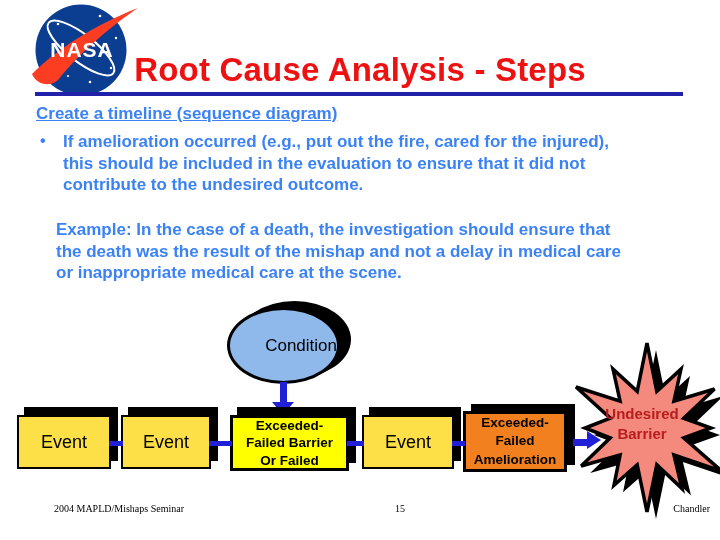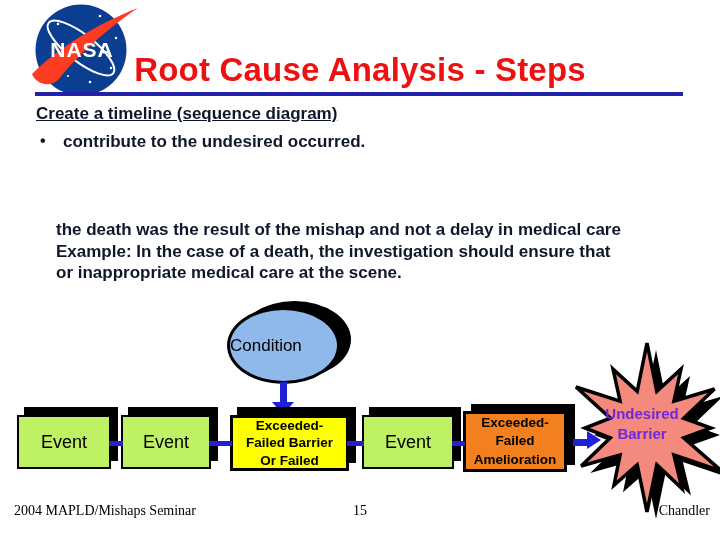--- a/index.html
+++ b/index.html
@@ -9,44 +9,44 @@
     overflow:hidden; font-family:"Liberation Sans", sans-serif;
   }
   
   #logo { position:absolute; left:28px; top:2px; width:114px; height:96px; }
   #title {
     position:absolute; left:0; top:51px; width:720px; text-align:center;
     font-size:33px; font-weight:bold; color:#EE1111; letter-spacing:0.2px;
   }
   #rule { position:absolute; left:35px; top:92px; width:648px; height:4px; background:#2121AA; }
   
-  .navy { color:#0f172a; font-weight:bold; }
+  .navy { color:#3b82f6; font-weight:bold; }
   #heading {
     position:absolute; left:36px; top:104px; font-size:17px;
     text-decoration:underline; white-space:nowrap;
   }
   #bullet-marker { position:absolute; left:40px; top:132px; font-size:16px; }
   #bullet-lines { position:absolute; left:63px; top:131px; font-size:17px; line-height:21.5px; white-space:nowrap; }
   #example-lines { position:absolute; left:56px; top:219px; font-size:17px; line-height:21.5px; white-space:nowrap; }
   
   #condition {
     position:absolute; left:227px; top:307px; width:113px; height:77px;
     background:#8FB9EA; border:3px solid #000; border-radius:50%;
     box-shadow:11px -6px 0 0 #000;
-    display:flex; align-items:center; justify-content:flex-start;
+    display:flex; align-items:center; justify-content:flex-end;
     font-size:17px; color:#000;
   }
   .vshaft { position:absolute; left:280px; top:382px; width:7px; height:21px; background:#2020D6; }
   .vhead {
     position:absolute; left:272px; top:402px; width:0; height:0;
     border-left:11px solid transparent; border-right:11px solid transparent;
     border-top:13px solid #2020D6;
   }
   .ebox {
-    position:absolute; top:415px; height:54px; background:#bef264;
+    position:absolute; top:415px; height:54px; background:#fde047;
     border:2px solid #000; box-shadow:7px -8px 0 0 #000;
     display:flex; align-items:center; justify-content:center;
     font-size:18px; color:#000;
   }
   #event1 { left:17px;  width:94px; }
   #event2 { left:121px; width:90px; }
   #event3 { left:362px; width:92px; }
   #barrier {
     position:absolute; left:230px; top:415px; width:119px; height:56px;
     background:#FFFF00; border:3px solid #000; box-shadow:7px -8px 0 0 #000;
@@ -66,24 +66,24 @@
   #conn4 { left:452px; width:13px; }
   #hshaft { position:absolute; left:573px; top:439px; width:14px; height:7px; background:#2020D6; }
   #hhead {
     position:absolute; left:587px; top:431px; width:0; height:0;
     border-top:9.5px solid transparent; border-bottom:9.5px solid transparent;
     border-left:14px solid #2020D6;
   }
   #starburst { position:absolute; left:556px; top:333px; width:184px; height:192px; }
   #outcome-label {
     position:absolute; left:586px; top:404px; width:112px; text-align:center;
-    font-size:15px; font-weight:bold; line-height:20px; color:#6d28d9;
+    font-size:15px; font-weight:bold; line-height:20px; color:#b91c1c;
   }
   
-  .footer { position:absolute; top:503px; font-family:"Liberation Serif", serif; font-size:14px; color:#000; }
+  .footer { position:absolute; top:503px; font-family:"Liberation Serif", serif; font-size:10px; color:#000;margin-left:40px; }
   #footer-left { left:14px; }
   #footer-center { left:0; width:720px; text-align:center; }
   #footer-right { right:10px; }
 </style>
 </head>
 <body>
 
 <div id="slide">
 
   <svg id="logo" viewBox="0 0 114 96" aria-hidden="true">
@@ -102,26 +102,28 @@
     <text x="54" y="55" text-anchor="middle" fill="#ffffff" font-size="21" font-weight="bold" font-family="Liberation Sans, sans-serif" letter-spacing="1">NASA</text>
   </svg>
 
   <div id="title">Root Cause Analysis - Steps</div>
   <div id="rule"></div>
 
   <div id="heading" class="navy">Create a timeline (sequence diagram)</div>
 
   <div id="bullet-marker" class="navy">•</div>
   <div id="bullet-lines" class="navy">
-    <div>contribute to the undesired occurred.</div>
+    <div>If amelioration occurred (e.g., put out the fire, cared for the injured),</div>
+    <div>this should be included in the evaluation to ensure that it did not</div>
+    <div>contribute to the undesired outcome.</div>
   </div>
 
   <div id="example-lines" class="navy">
+    <div>Example: In the case of a death, the investigation should ensure that</div>
     <div>the death was the result of the mishap and not a delay in medical care</div>
-    <div>Example: In the case of a death, the investigation should ensure that</div>
     <div>or inappropriate medical care at the scene.</div>
   </div>
 
   <div id="condition">
     <span>Condition</span>
   </div>
   <div class="vshaft"></div>
   <div class="vhead"></div>
 
   <div id="event1" class="ebox">

